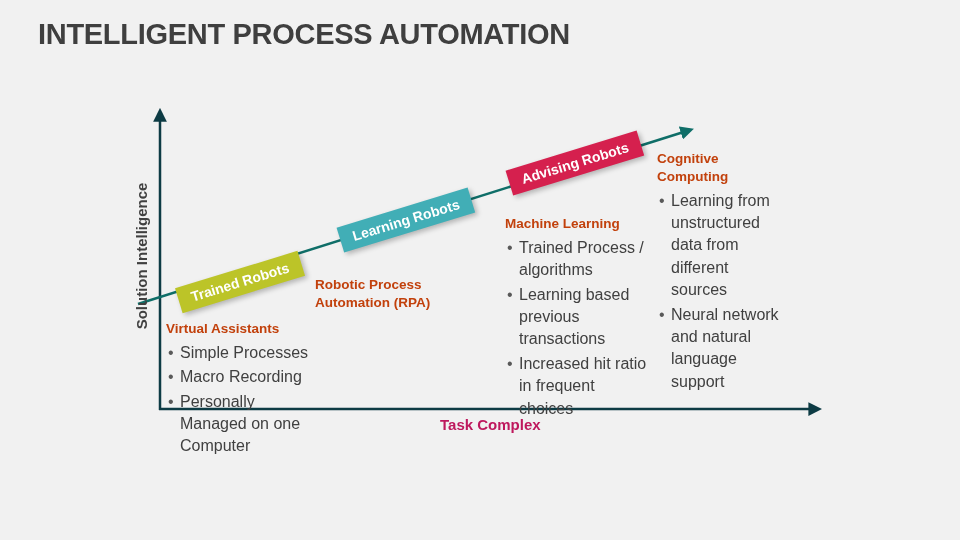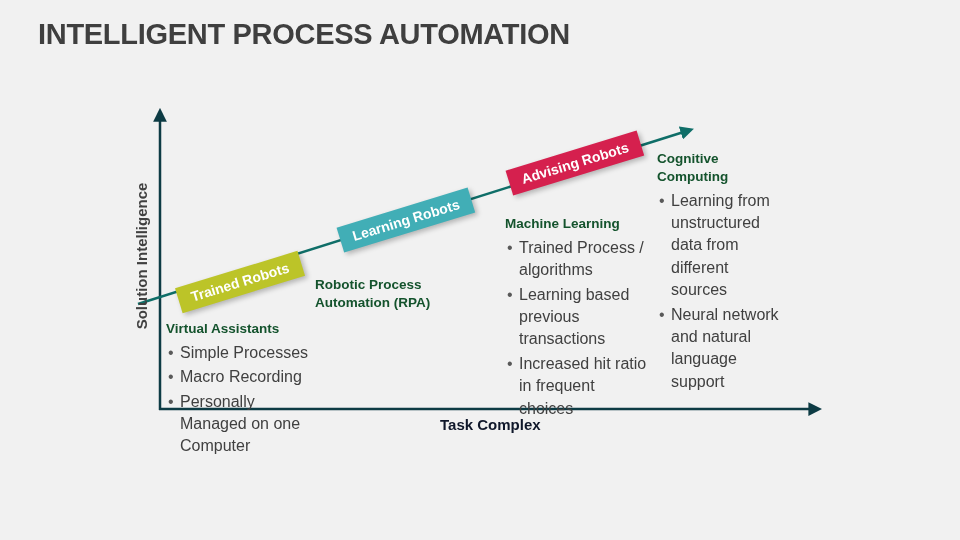--- a/index.html
+++ b/index.html
@@ -38,21 +38,21 @@
     font-weight: 700;
     color: #404040;
     white-space: nowrap;
   }
   .x-axis-label {
     position: absolute;
     left: 440px;
     top: 416px;
     font-size: 15px;
     font-weight: 700;
-    color: #0f172a;
+    color: #be185d;
     white-space: nowrap;
   }
   .ribbon {
     position: absolute;
     transform: translate(-50%, -50%) rotate(-17deg);
     color: #ffffff;
     font-size: 14px;
     font-weight: 700;
     padding: 5px 13px;
     white-space: nowrap;
@@ -63,21 +63,21 @@
   .ribbon.advising { left: 575px; top: 163px; }
   .stage {
     position: absolute;
     color: #404040;
   }
   .stage-heading {
     font-size: 13.5px;
     font-weight: 700;
     line-height: 1.32;
     margin-bottom: 4px;
-    color: #14532d;
+    color: #c2410c;
   }
   .stage-bullets { list-style: none; }
   .stage-bullets li {
     position: relative;
     font-size: 16px;
     line-height: 1.4;
     padding-left: 14px;
     margin-bottom: 2px;
     color: #404040;
   }

